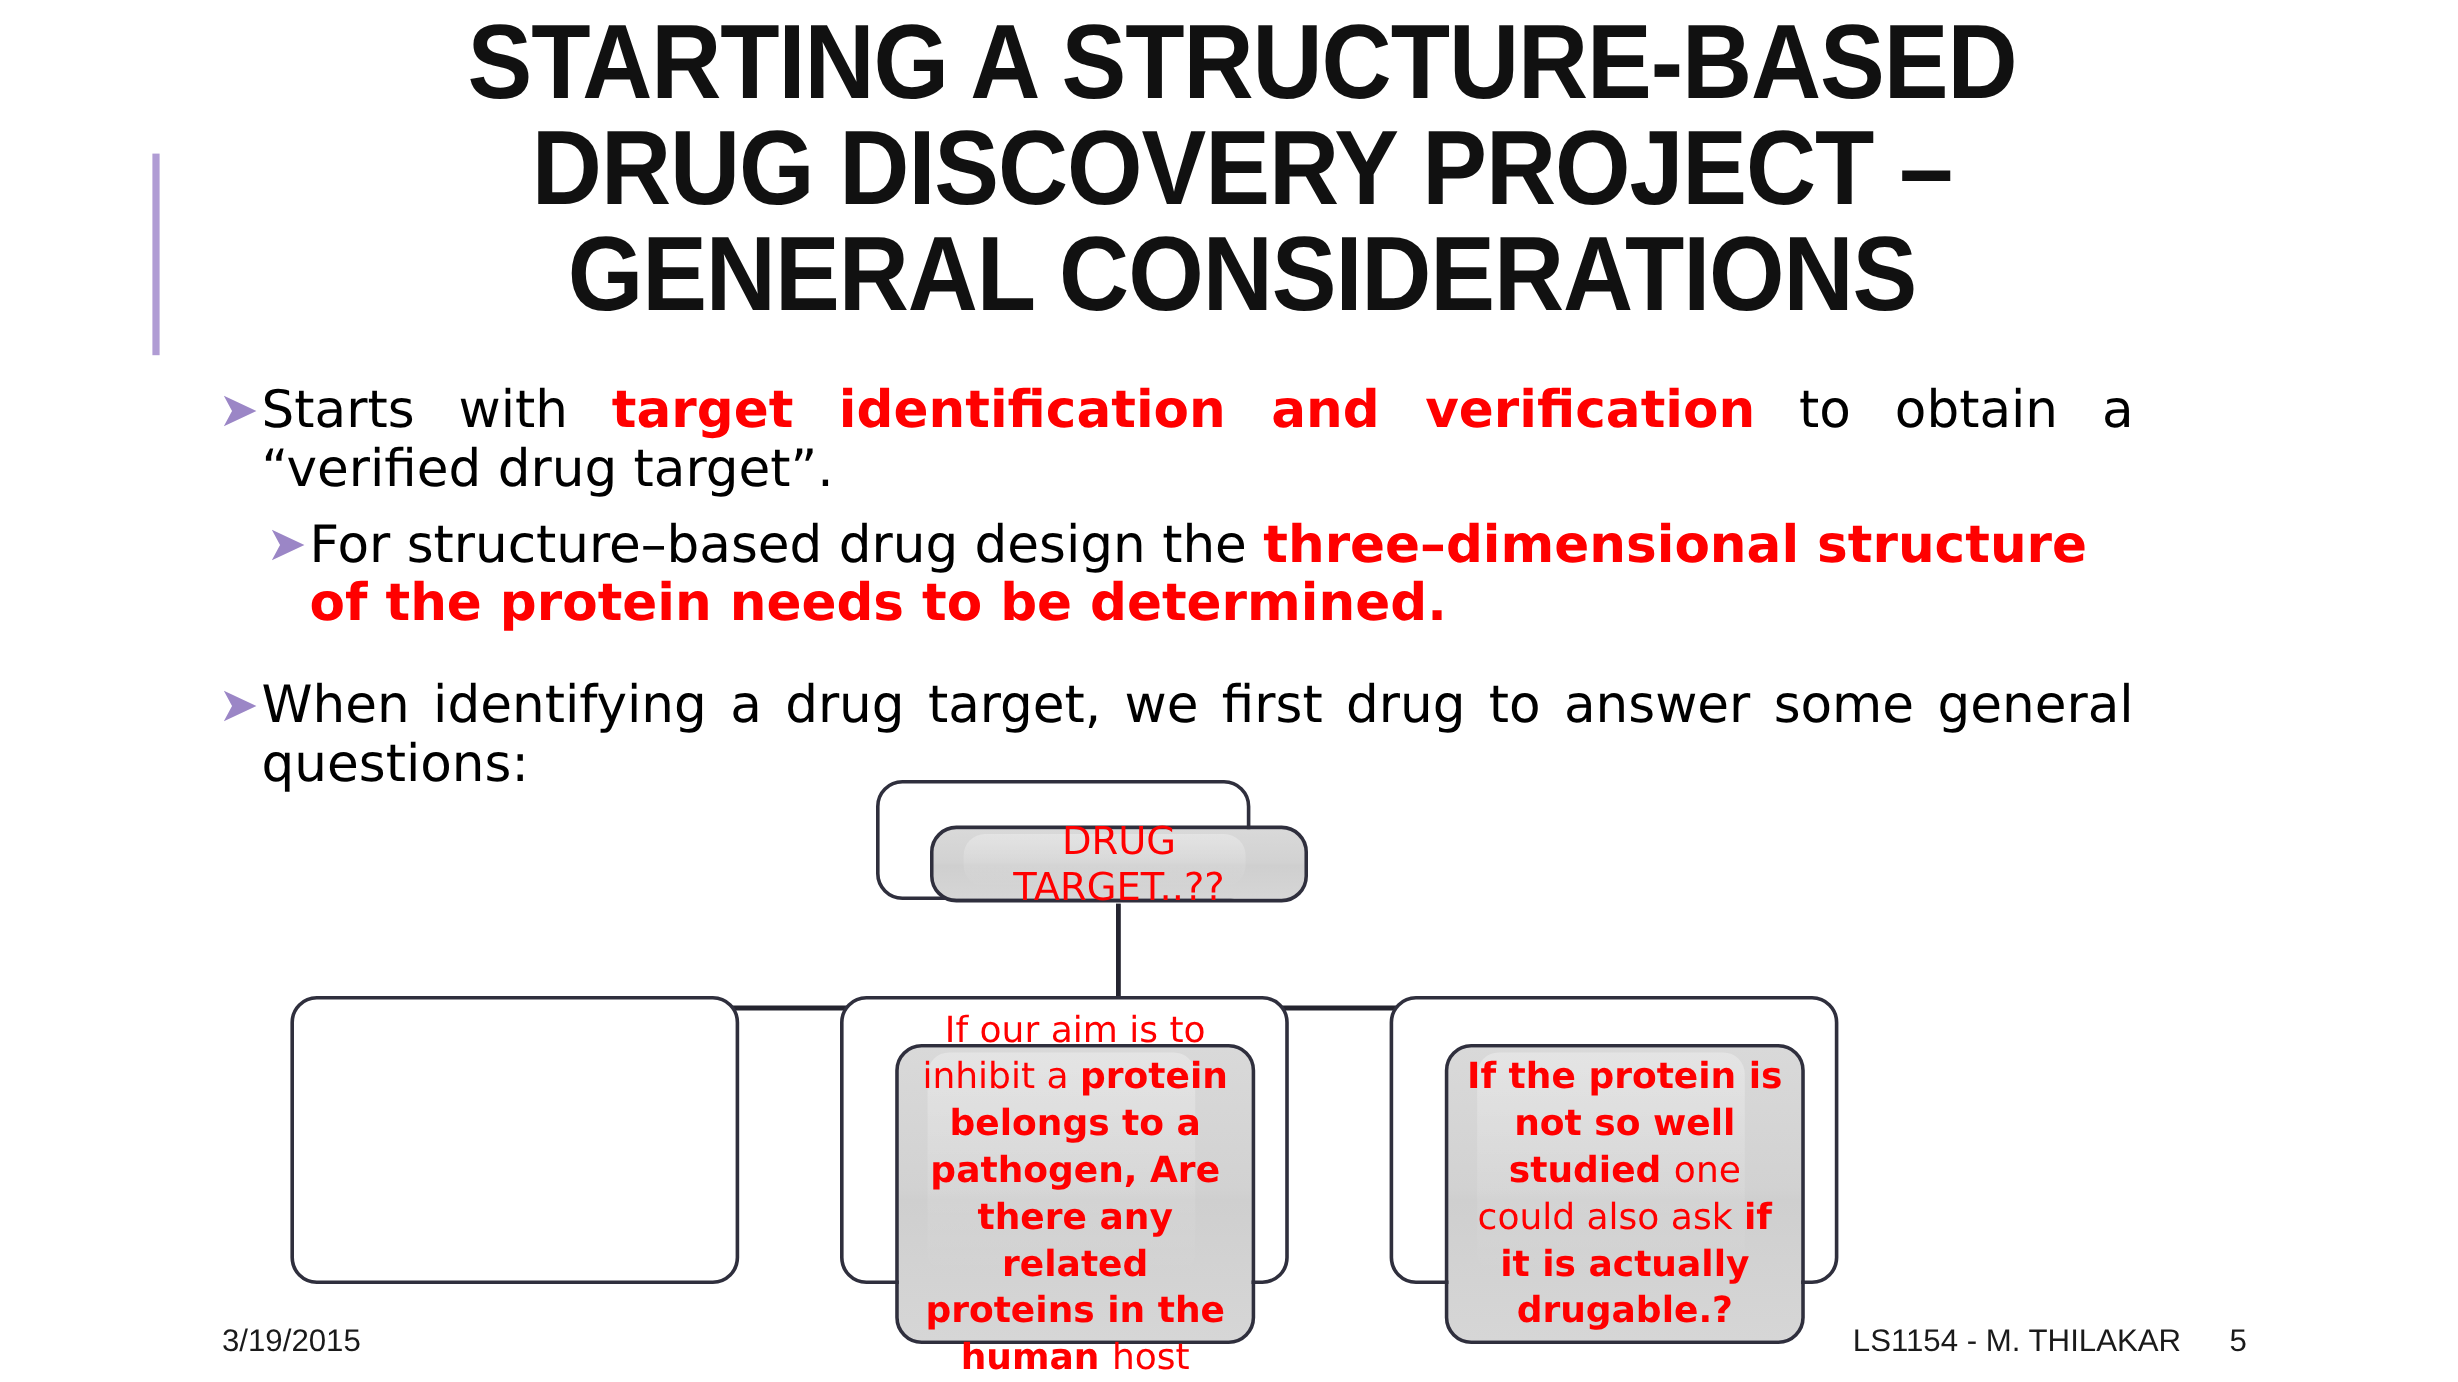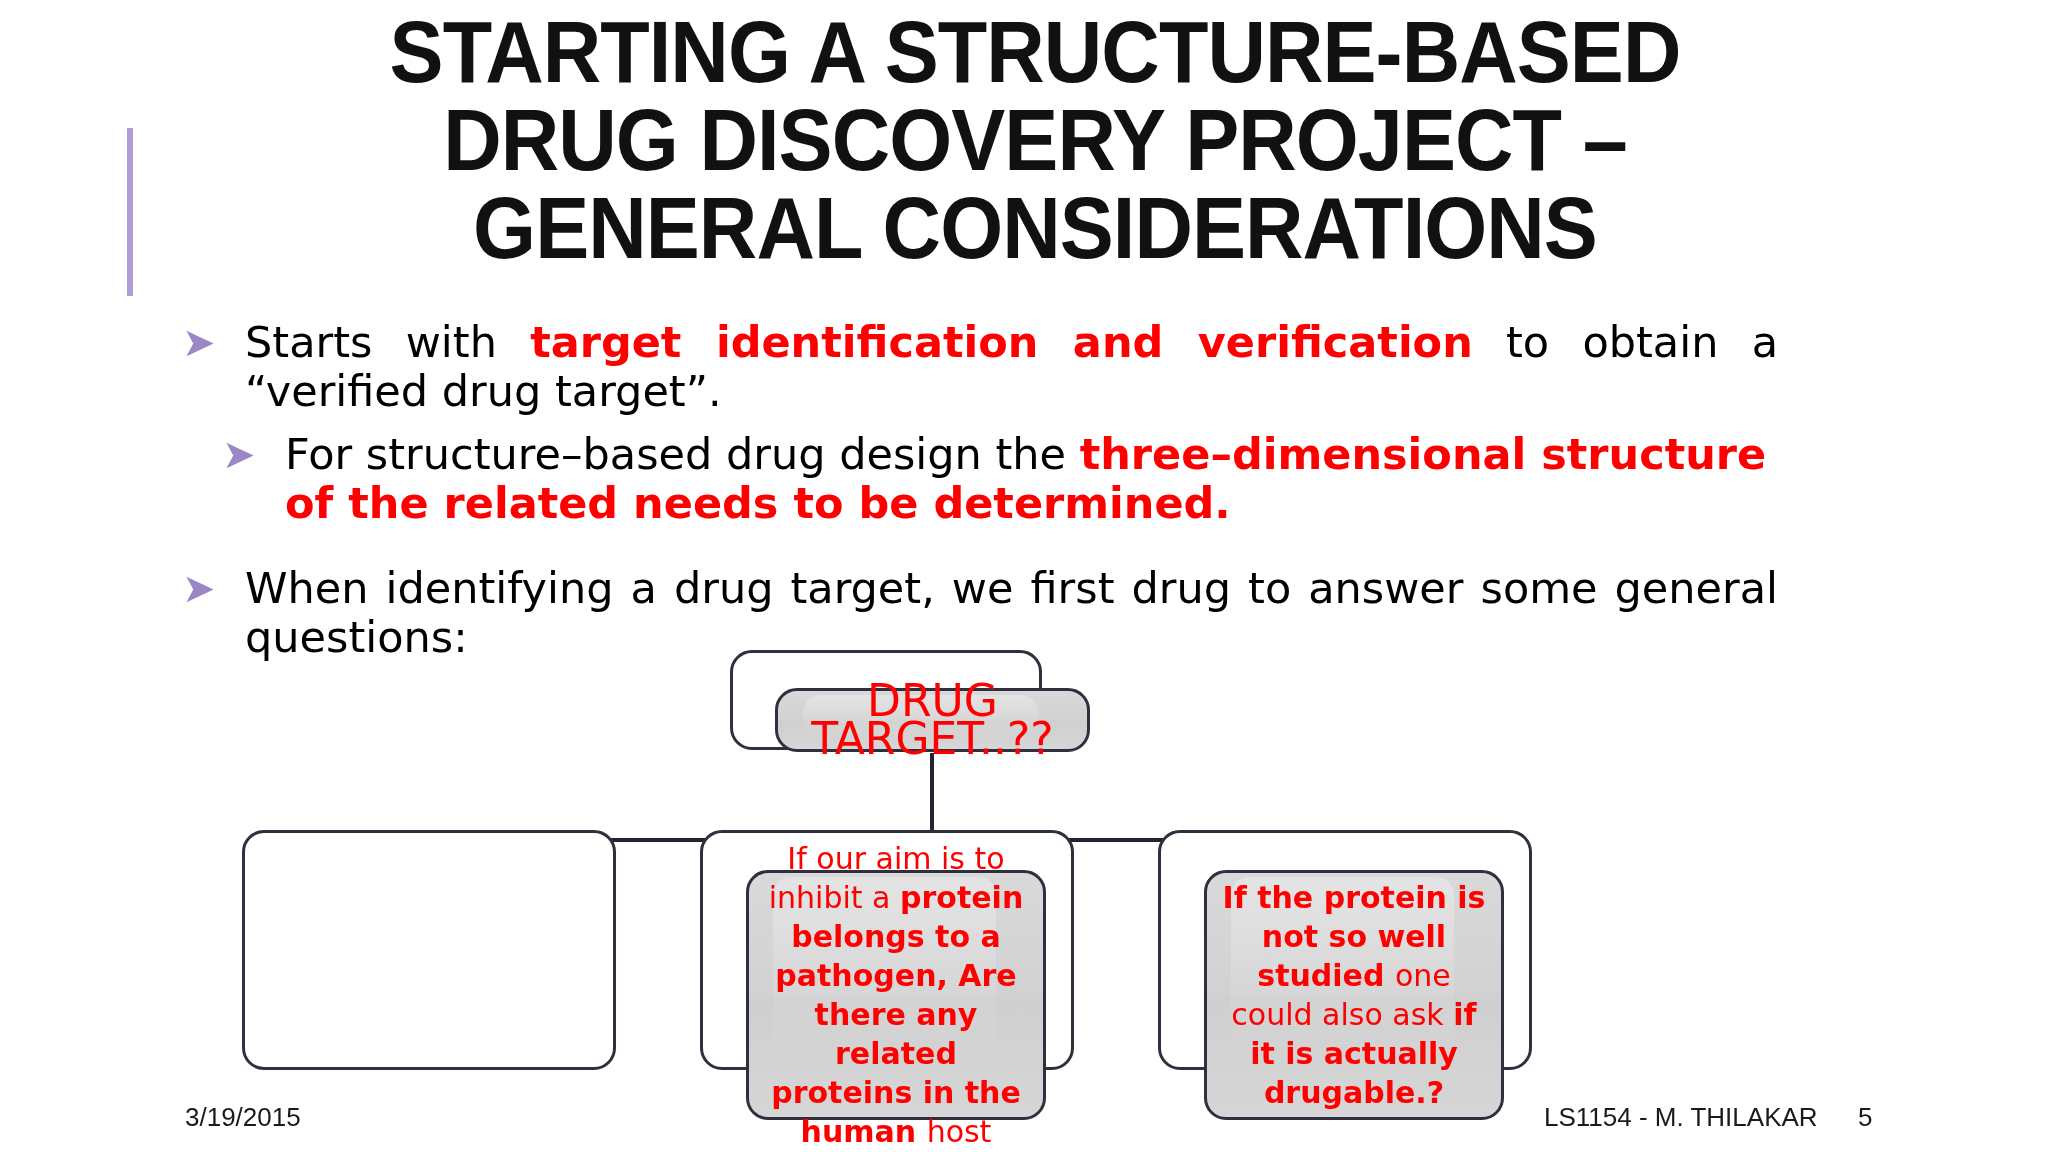--- a/index.html
+++ b/index.html
@@ -59,21 +59,21 @@
     line-height: 49px;
   }
   .bullet .arrow {
     position: absolute;
     left: 0;
     top: 0;
     color: #9b86c6;
     font-size: 40px;
     line-height: 49px;
   }
-  .bullet .btext { display: block; margin-left: 27px; }
+  .bullet .btext { display: block; }
 
   .bullet-l1 {
     margin: 0 0 0 218px;
     width: 1560px;
     text-align: justify;
     text-justify: inter-word;
   }
   .bullet-l1 > .arrow { left: -36px; }
 
   .bullet-l2 {
@@ -136,21 +136,21 @@
     z-index: 2;
     color: #ff0000;
     font-family: "DejaVu Sans", sans-serif;
     padding: 0 14px;
   }
 
   
   #node-root { left: 730px; top: 650px; width: 360px; height: 150px; }
   #node-root .shadow-box { width: 312px; height: 100px; }
   #node-root .main-box   { left: 45px; top: 38px; width: 315px; height: 64px; }
-  #node-root .node-text  { font-size: 44px; line-height: 38px; }
+  #node-root .node-text  { font-size: 32px; line-height: 38px; }
 
   
   .child { width: 420px; height: 290px; top: 830px; }
   .child .shadow-box { width: 374px; height: 240px; }
   .child .main-box   { left: 46px; top: 40px; width: 300px; height: 250px; }
   .child .node-text  { font-size: 30px; line-height: 39px; }
 
   #node-left   { left: 242px; }
   #node-middle { left: 700px; }
   #node-right  { left: 1158px; }
@@ -184,21 +184,21 @@
 
 <div class="body-area">
 
   <div class="bullet bullet-l1">
     <span class="arrow">➤</span>
     <span class="btext"><span>Starts with </span><span class="rb">target identification and verification</span><span> to obtain a “verified drug target”.</span></span>
   </div>
 
   <div class="bullet bullet-l2">
     <span class="arrow">➤</span>
-    <span class="btext"><span>For structure–based drug design the </span><span class="rb">three–dimensional structure of the related needs to be determined.</span></span>
+    <span class="btext"><span>For structure–based drug design the </span><span class="rb">three–dimensional structure of the protein needs to be determined.</span></span>
   </div>
 
   <div class="spacer"></div>
 
   <div class="bullet bullet-l1">
     <span class="arrow">➤</span>
     <span class="btext">When identifying a drug target, we first drug to answer some general questions:</span>
   </div>
 
 </div>

